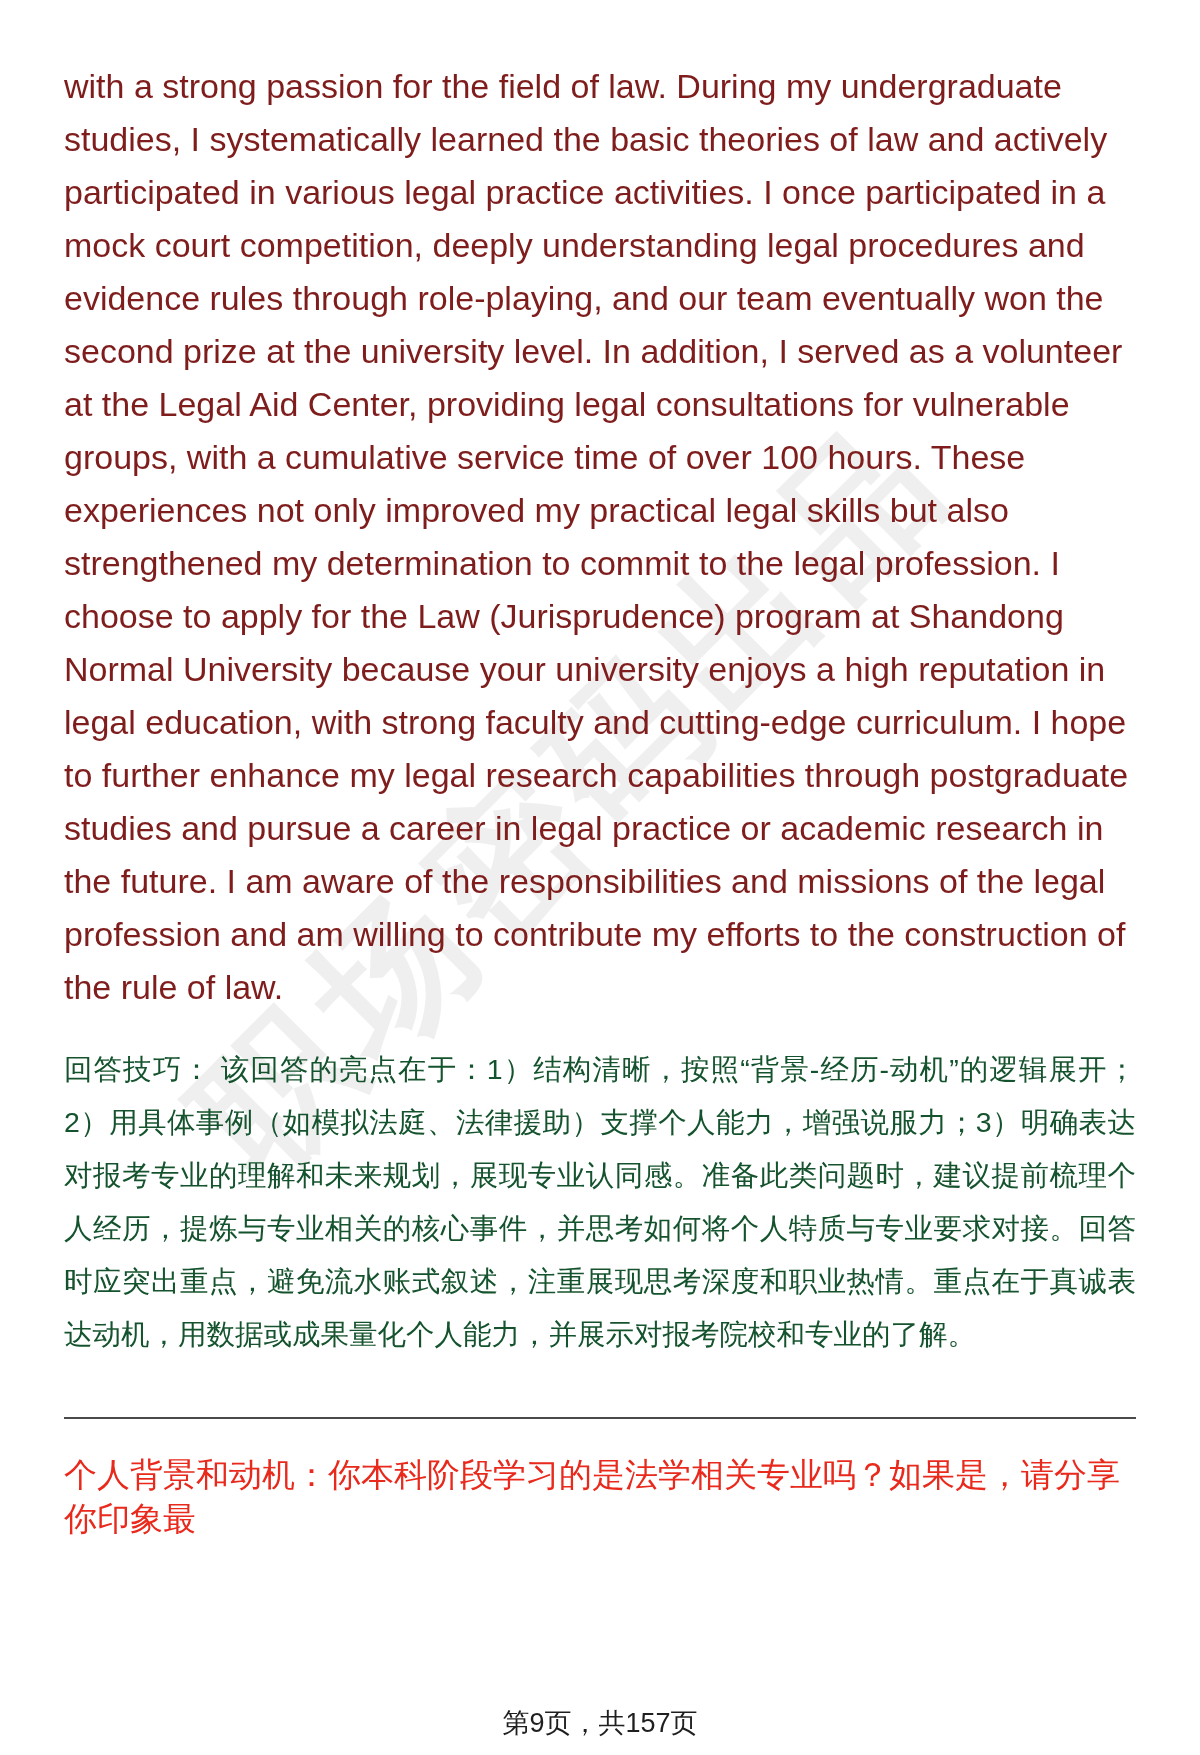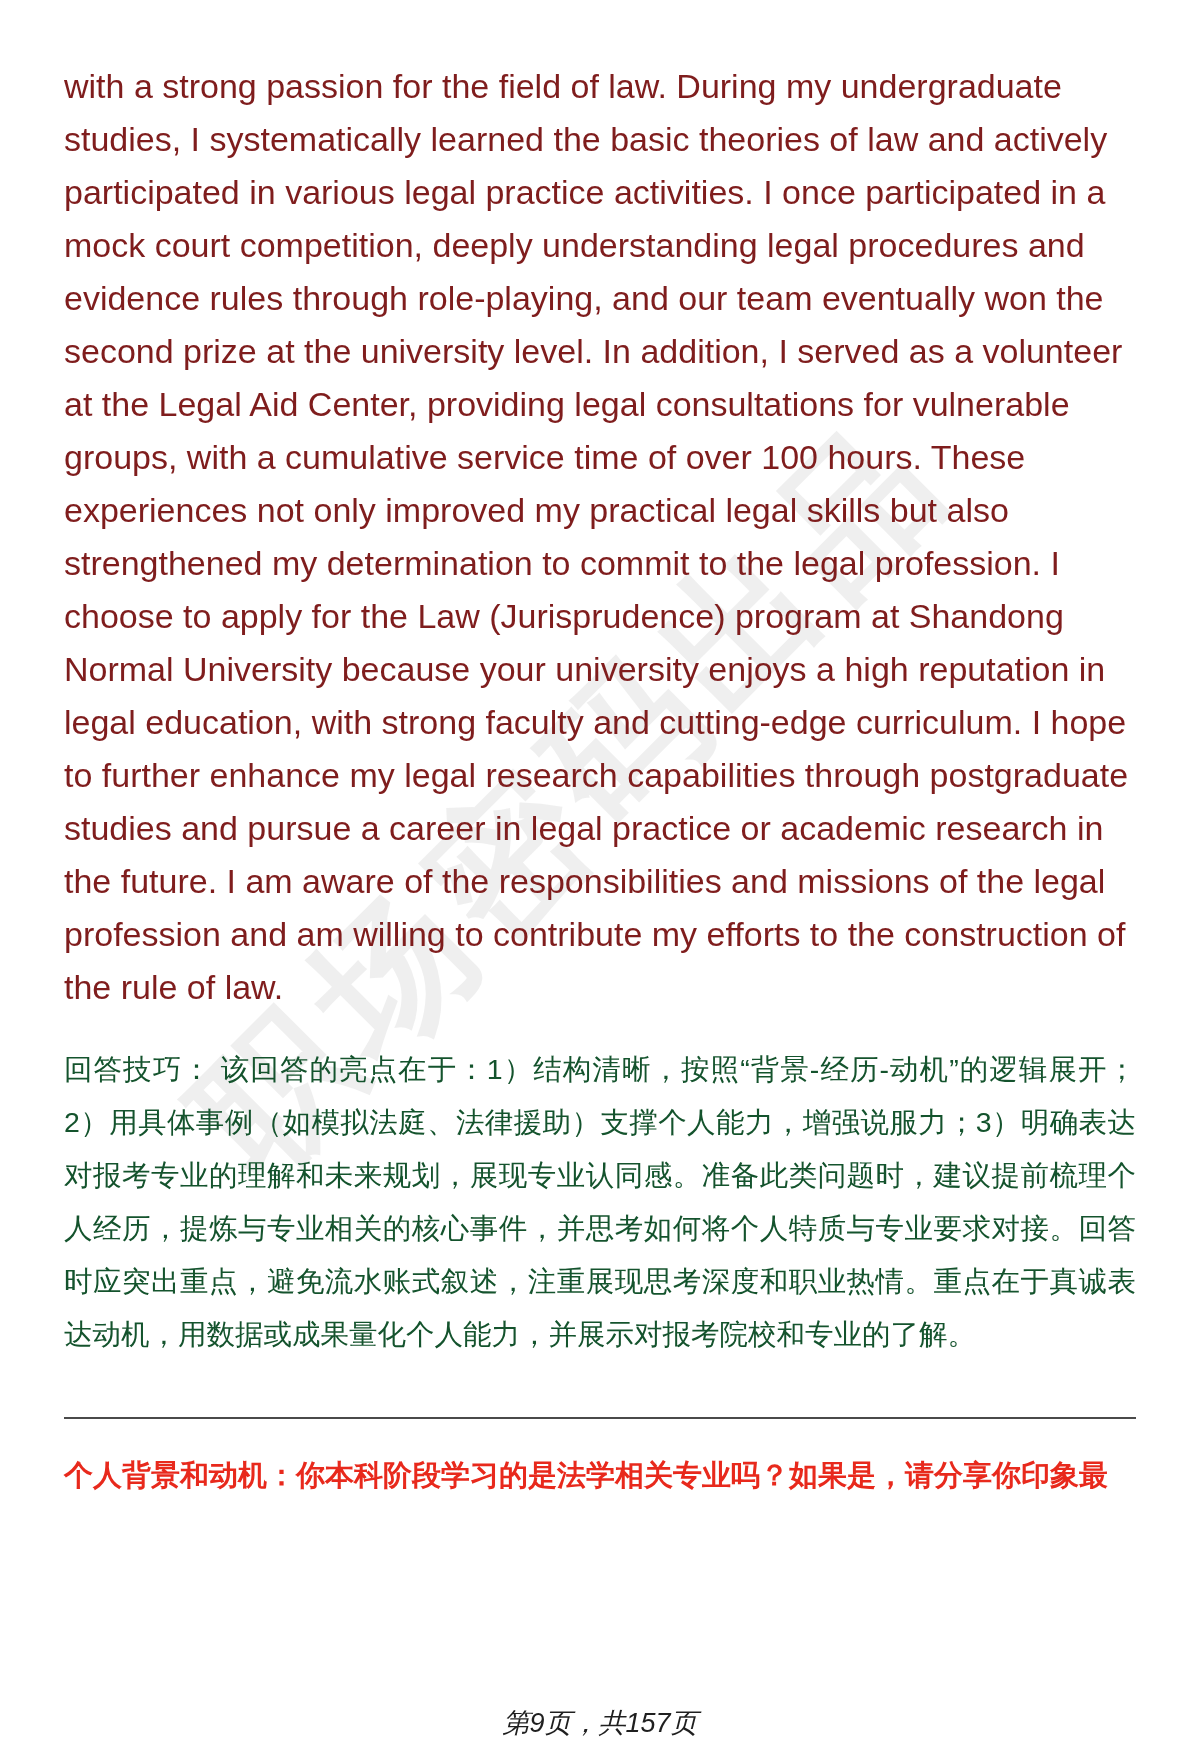--- a/index.html
+++ b/index.html
@@ -56,35 +56,34 @@
     color: #14532d;
   }
   .divider {
     margin: 56px 0 0 0;
     border: none;
     border-top: 2px solid #4a4a4a;
     height: 0;
   }
   .next-question {
     margin-top: 34px;
-    font-size: 29px;
+    font-size: 33px;
     line-height: 44px;
-    font-weight: bold;
+    font-weight: normal;
     text-align: left;
   }
   .footer {
     position: absolute;
     z-index: 1;
     left: 0;
     right: 0;
     bottom: 14px;
     text-align: center;
     font-size: 27px;
     color: #1f1f1f;
-    font-style: italic;
   }
 </style>
 </head>
 <body>
 
 <div class="page">
 
   <div class="watermark">职场密码出品</div>
 
   <div class="content">

